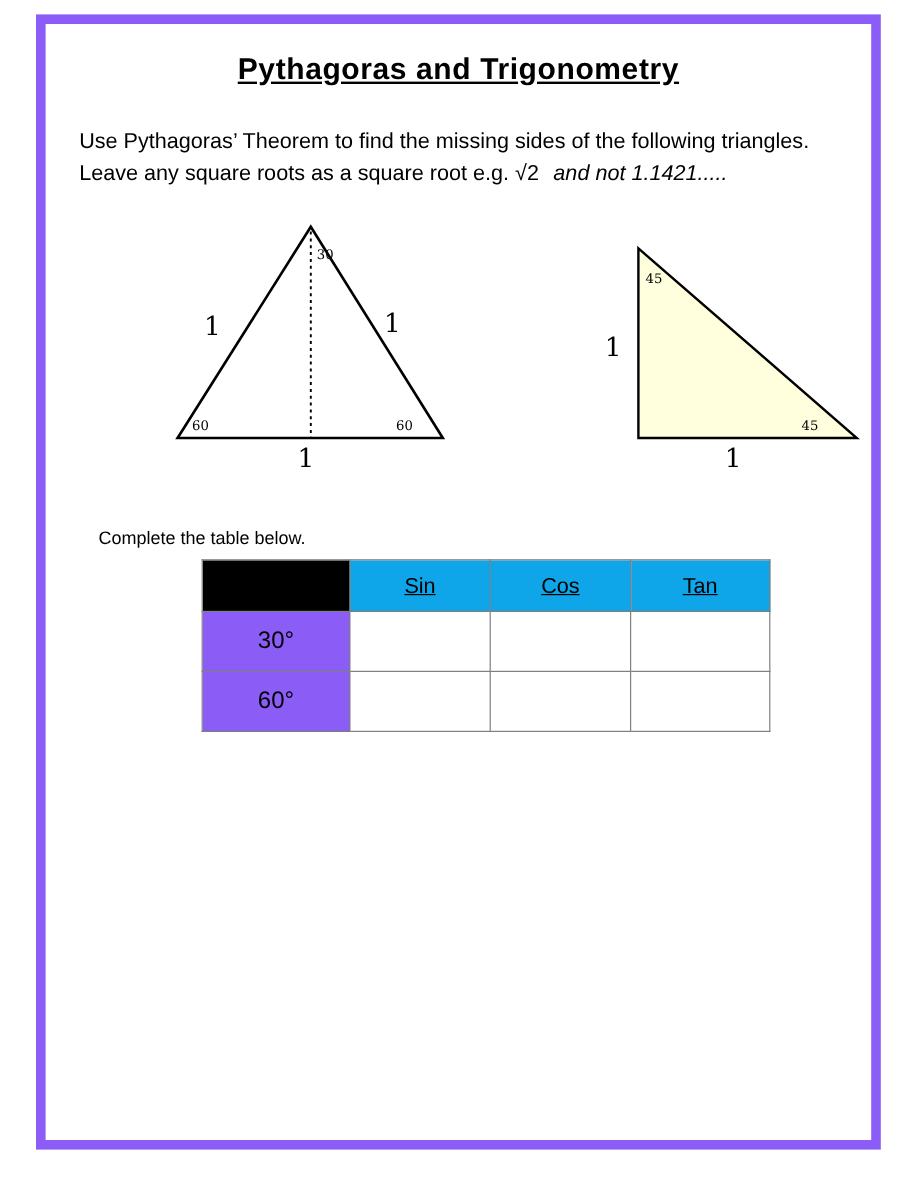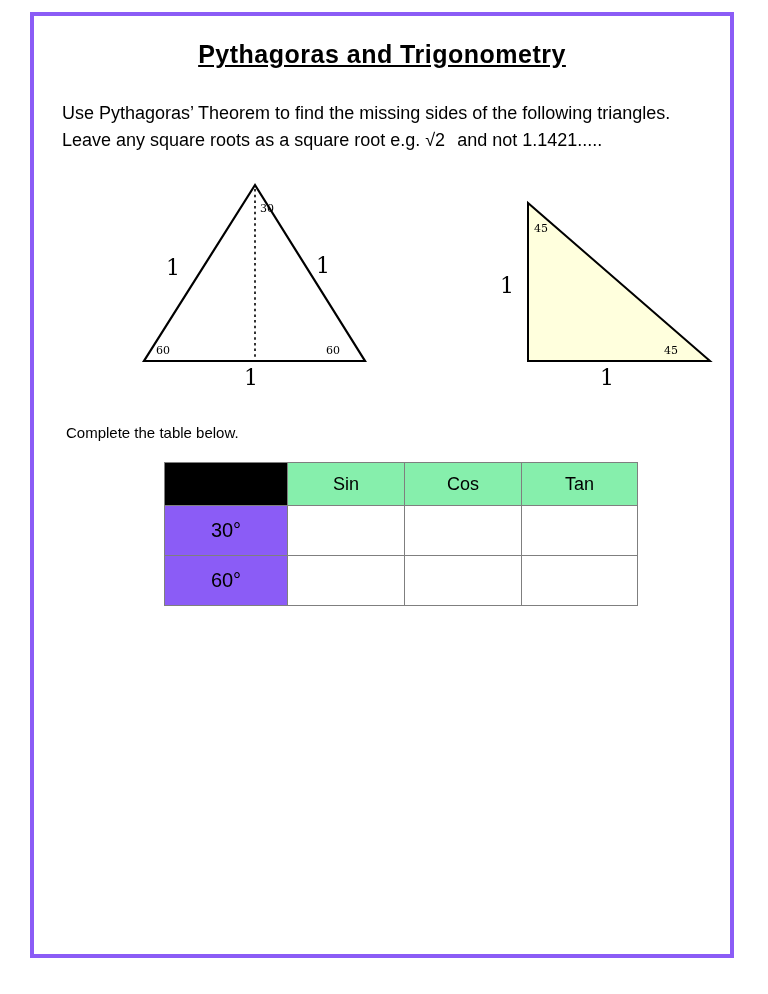--- a/index.html
+++ b/index.html
@@ -8,21 +8,21 @@
     width:768px; height:994px;
     background:#ffffff;
     font-family:"Liberation Sans", sans-serif;
     color:#000;
     overflow:hidden;
   }
   .frame {
     position:absolute;
     left:30px; top:12px;
     width:704px; height:946px;
-    border:4px solid #8b5cf6;
+    border:8px solid #8b5cf6;
     box-sizing:border-box;
     background:#fff;
   }
   .title {
     position:absolute;
     top:24px; left:0; right:0;
     margin:0;
     text-align:center;
     font-size:25px;
     font-weight:bold;
@@ -30,56 +30,57 @@
     letter-spacing:0.5px;
   }
   .instructions {
     position:absolute;
     left:28px; top:84px;
     width:650px;
     margin:0;
     font-size:18px;
     line-height:1.5;
   }
-  .italic { margin-left:12px; }
+  .italic { font-style:italic; margin-left:12px; }
   .tri1-wrap { position:absolute; left:50px; top:158px; }
   .tri2-wrap { position:absolute; left:450px; top:158px; }
   svg text.angle {
     font-family:"DejaVu Serif", serif;
     font-size:11px;
   }
   svg text.side {
     font-family:"DejaVu Serif", serif;
     font-size:22px;
   }
   .table-intro {
     position:absolute;
     left:28px; top:404px;
-    margin:4px;
+    margin:16px;
     font-size:15px;
   }
   table.trig {
     position:absolute;
     left:130px; top:446px;
     border-collapse:collapse;
     table-layout:fixed;
   }
   table.trig th, table.trig td {
     border:1px solid #7f7f7f;
     text-align:center;
     vertical-align:middle;
     padding:0;
   }
   table.trig th { height:42px; }
   table.trig td { height:49px; }
   th.corner { background:#000000; }
   th.colhead {
-    background:#86efac;
+    background:#0ea5e9;
     font-weight:normal;
     font-size:18px;
+    text-decoration:underline;
   }
   td.rowlabel {
     background:#8b5cf6;
     font-size:20px;
   }
   td.answer { background:#ffffff; }
 </style>
 </head>
 <body>
 

